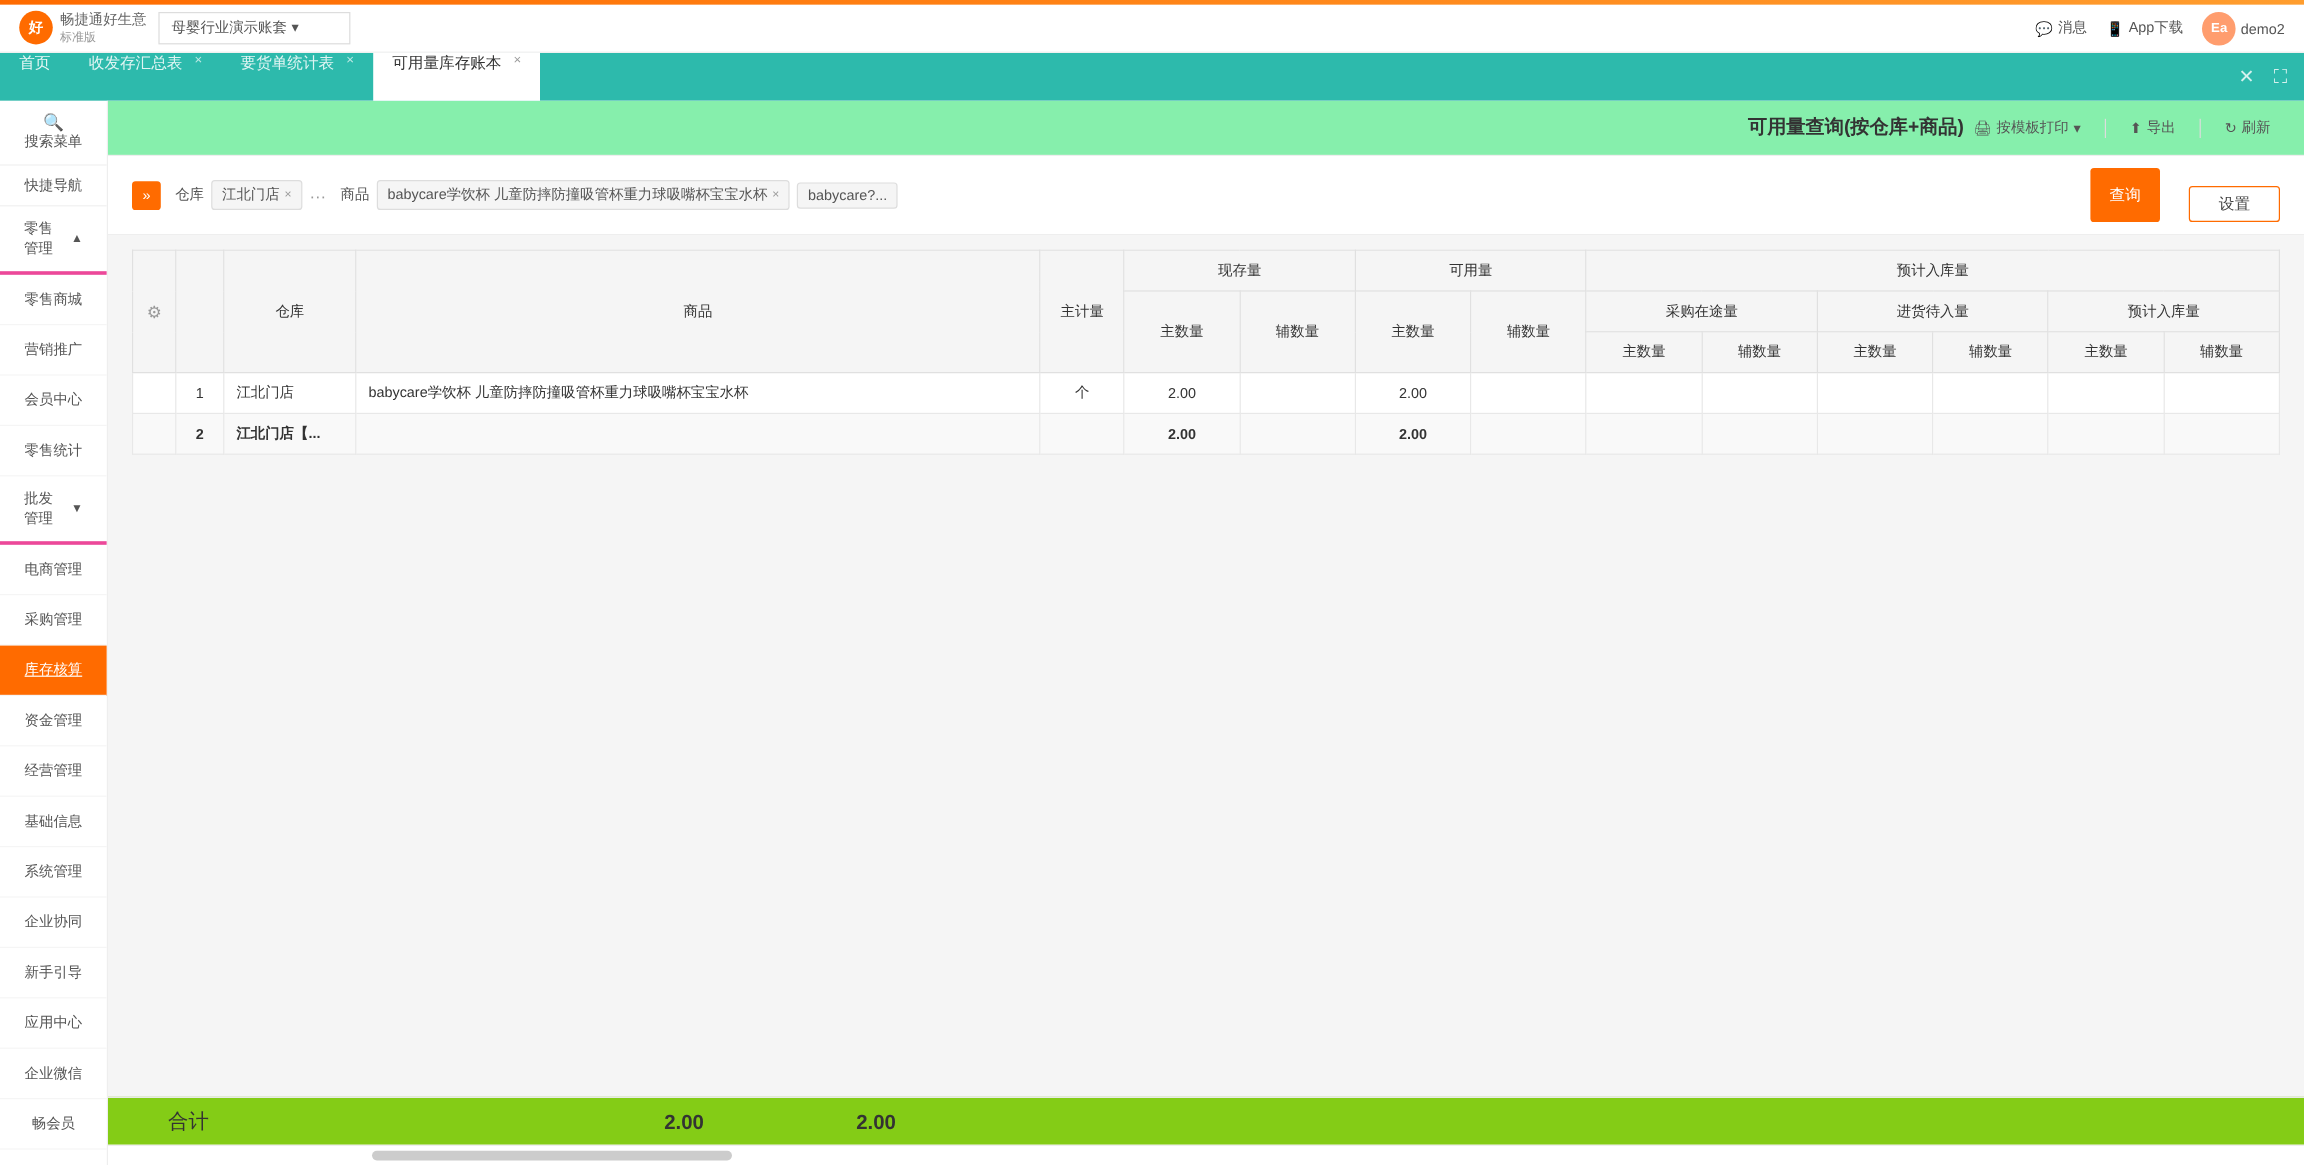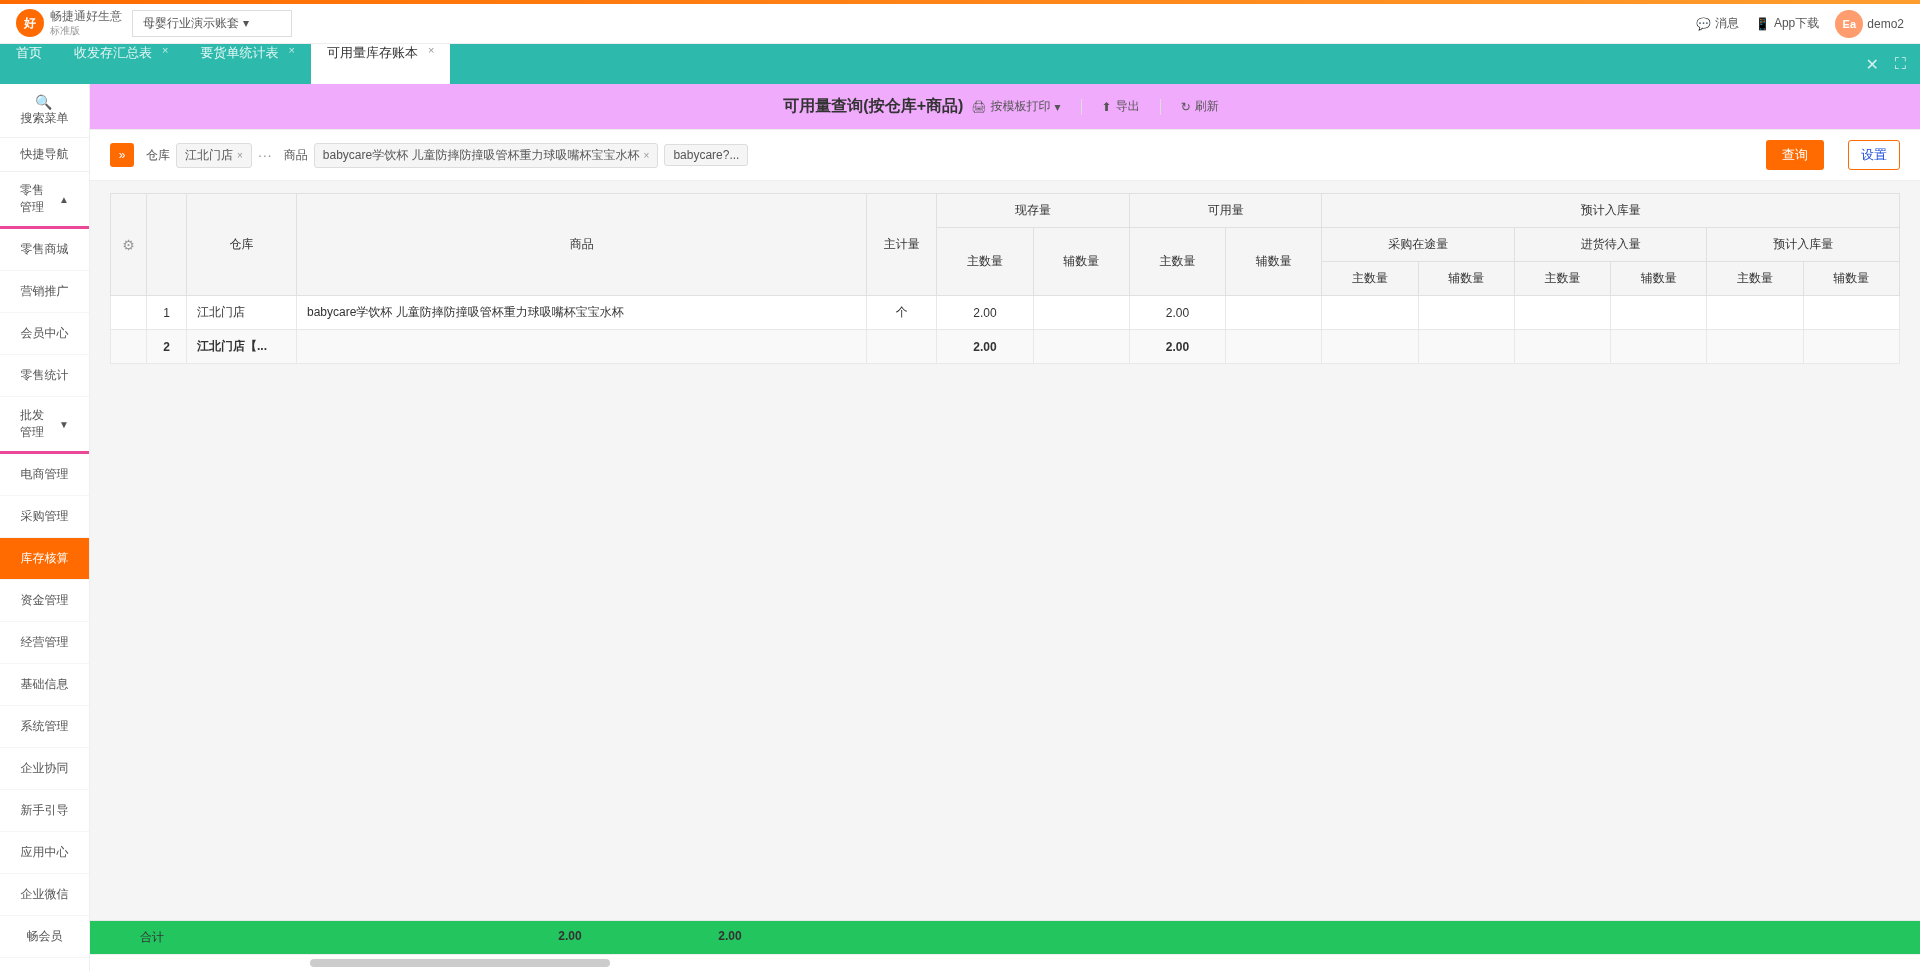--- a/index.html
+++ b/index.html
@@ -167,20 +167,21 @@
       cursor: pointer;
       display: flex;
       flex-direction: column;
       align-items: center;
       gap: 4px;
       border-bottom: 1px solid #f5f5f5;
     }
     .sidebar-item.active {
       background: #ff6b00;
       color: #fff;
+      text-decoration: underline;
     }
     .sidebar-search {
       padding: 10px 8px;
       text-align: center;
       font-size: 12px;
       color: #555;
       cursor: pointer;
       border-bottom: 1px solid #f0f0f0;
     }
     .sidebar-nav-label {
@@ -208,26 +209,26 @@
 
     
     .main-content {
       flex: 1;
       overflow: hidden;
       display: flex;
       flex-direction: column;
       background: #f5f5f5;
     }
     .page-header {
-      background: #f0abfc;
+      background: #86efac;
       padding: 10px 20px;
       border-bottom: 1px solid #eee;
       display: flex;
       align-items: center;
-      justify-content: center;
+      justify-content: flex-end;
     }
     .page-title {
       font-size: 16px;
       font-weight: 600;
       color: #333;
     }
     .page-actions {
       display: flex;
       align-items: center;
       gap: 12px;
@@ -306,26 +307,27 @@
       background: #ff6b00;
       color: #fff;
       border: none;
       padding: 5px 16px;
       border-radius: 3px;
       font-size: 13px;
       cursor: pointer;
     }
     .btn-settings {
       background: #fff;
-      color: #1d4ed8;
+      color: #404040;
       border: 1px solid #ff6b00;
-      padding: 5px 12px;
+      padding: 5px 24px;
       border-radius: 3px;
       font-size: 13px;
       cursor: pointer;
+      margin-top: 15px;
     }
 
     
     .table-container {
       flex: 1;
       overflow: auto;
       padding: 12px 20px;
       background: #f5f5f5;
     }
     .data-table {
@@ -359,26 +361,26 @@
       width: 36px;
       background: #f5f5f5;
     }
     .gear-icon {
       color: #999;
       font-size: 14px;
     }
 
     
     .table-footer {
-      background: #22c55e;
+      background: #84cc16;
       border-top: 1px solid #e8e8e8;
       display: flex;
-      align-items: flex-start;
+      align-items: flex-end;
       padding: 8px 20px;
-      font-size: 12px;
+      font-size: 17px;
     }
     .footer-label {
       min-width: 160px;
       font-weight: 500;
       color: #333;
       padding-left: 30px;
     }
     .footer-values {
       display: flex;
       gap: 0;

